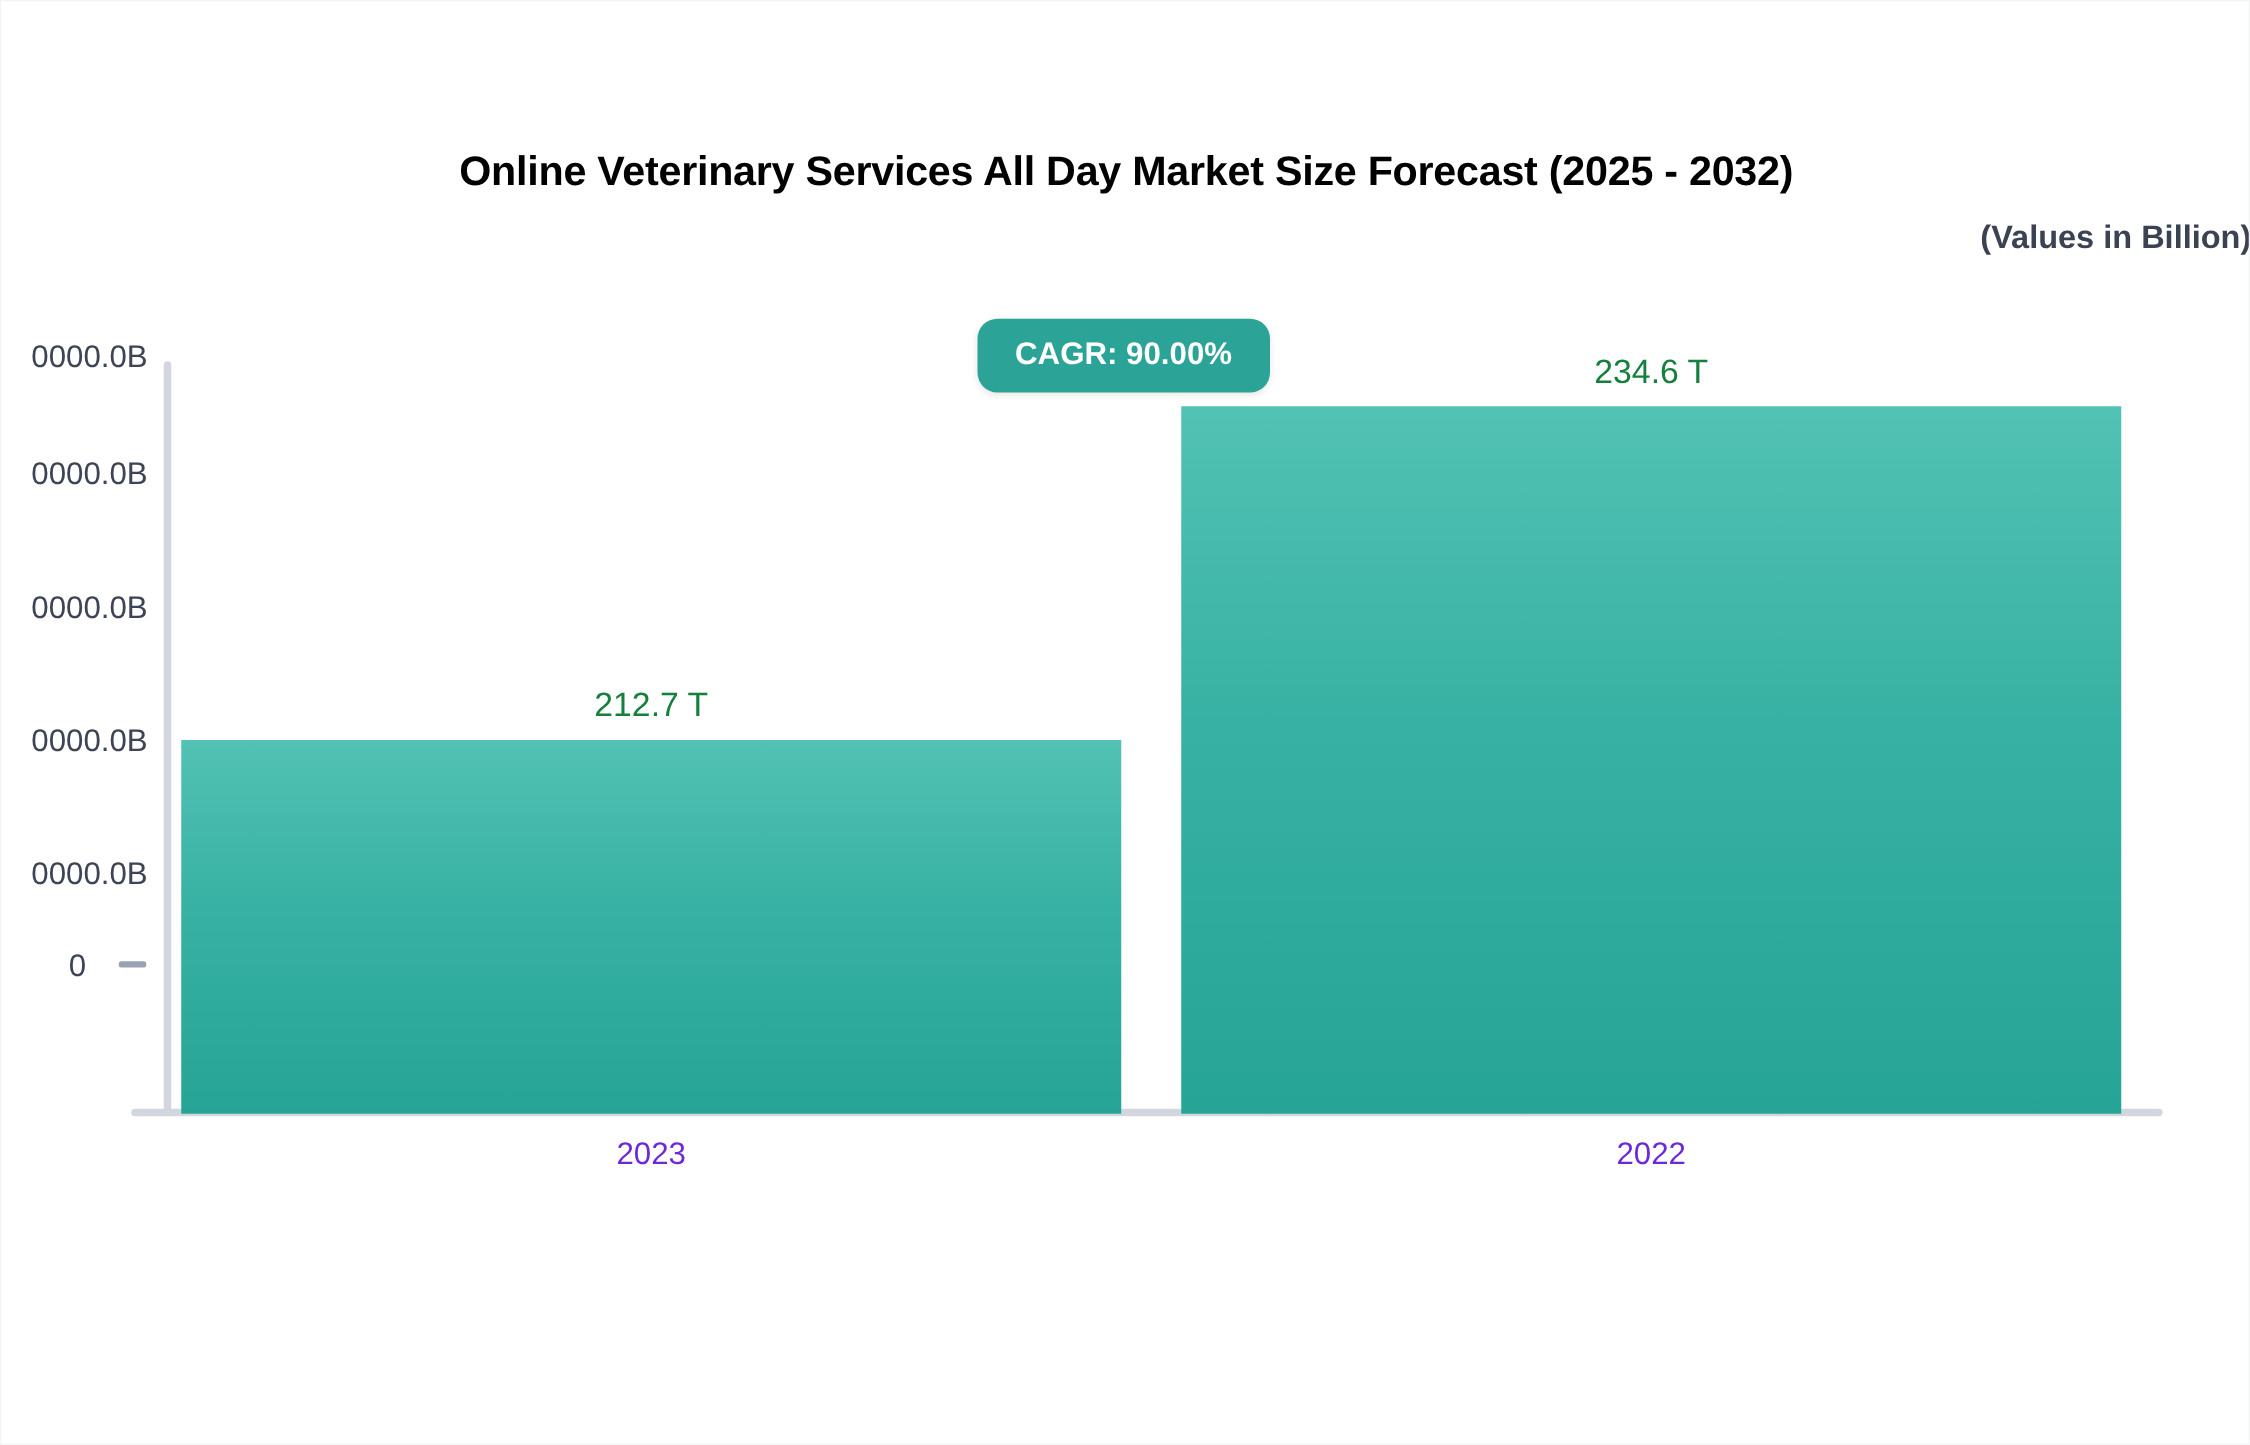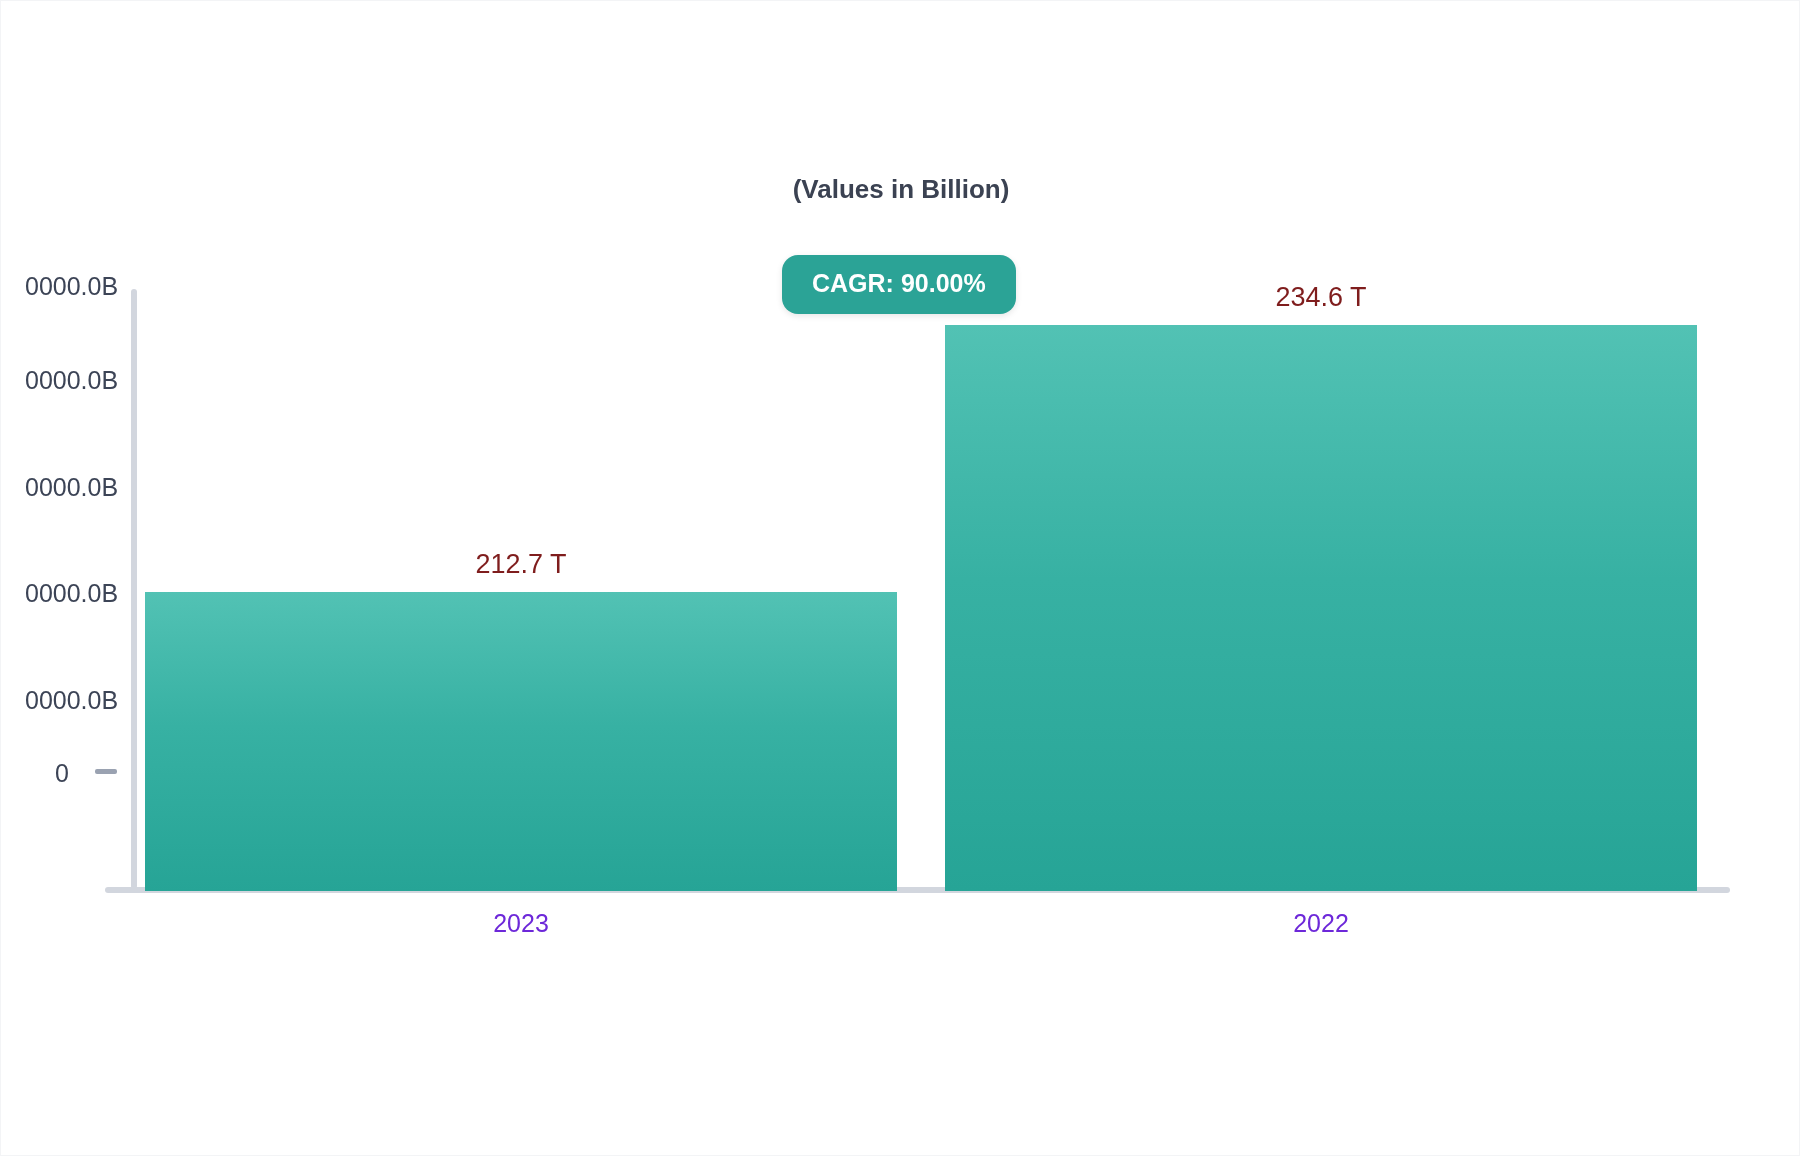--- a/index.html
+++ b/index.html
@@ -35,21 +35,21 @@
     font-weight: bold;
     color: #000000;
     letter-spacing: -0.2px;
     white-space: nowrap;
   }
   #chart-subtitle {
     position: absolute;
     left: 0;
     top: 173px;
     width: 1800px;
-    text-align: center;
+    text-align: right;
     font-size: 26px;
     font-weight: bold;
     color: #3b4252;
     white-space: nowrap;
   }
 
   
   #plot-area {
     position: absolute;
     left: 130px;
@@ -107,21 +107,21 @@
   
   .bar {
     position: absolute;
     bottom: 0;
     background: linear-gradient(180deg, #52c2b4 0%, #37b1a3 45%, #26a496 100%);
   }
   .bar-value {
     position: absolute;
     text-align: center;
     font-size: 27px;
-    color: #7f1d1d;
+    color: #15803d;
     white-space: nowrap;
     transform: translateY(-100%);
   }
   .x-tick-label {
     position: absolute;
     top: 908px;
     text-align: center;
     font-size: 25px;
     color: #6d28d9;
     white-space: nowrap;
@@ -161,20 +161,21 @@
   #amr-arrow-icon {
     margin-left: -14px;
     margin-top: 10px;
   }
 </style>
 </head>
 <body>
 
 <div id="canvas">
 
+  <div id="chart-title">Online Veterinary Services All Day Market Size Forecast (2025 - 2032)</div>
   <div id="chart-subtitle">(Values in Billion)</div>
 
   <div id="y-axis-line"></div>
   <div id="x-axis-line"></div>
 
   <div id="y-zero-label">0</div>
   <div id="y-zero-tick"></div>
 
   <div id="plot-area">
     <div id="y-ticks">

